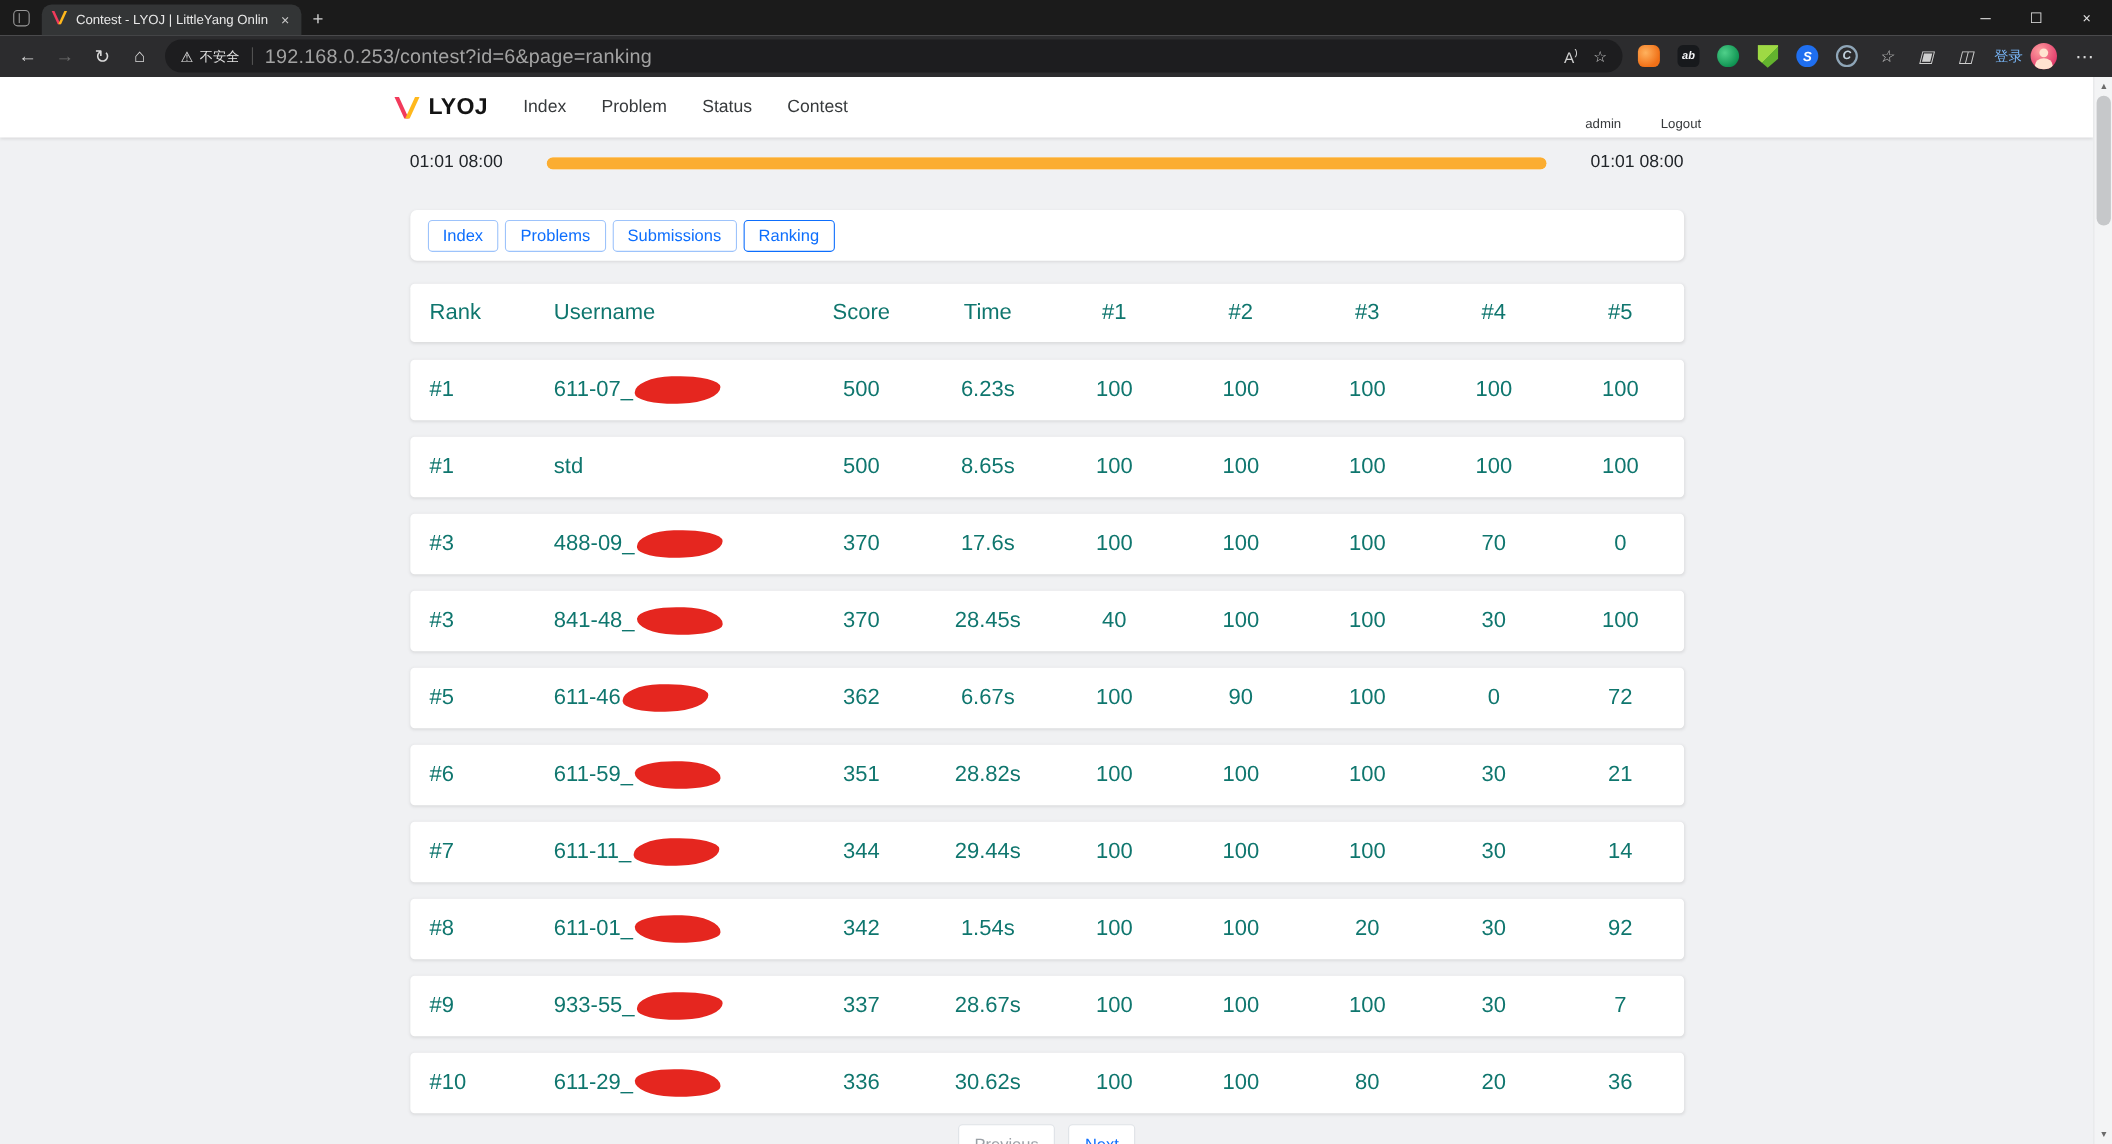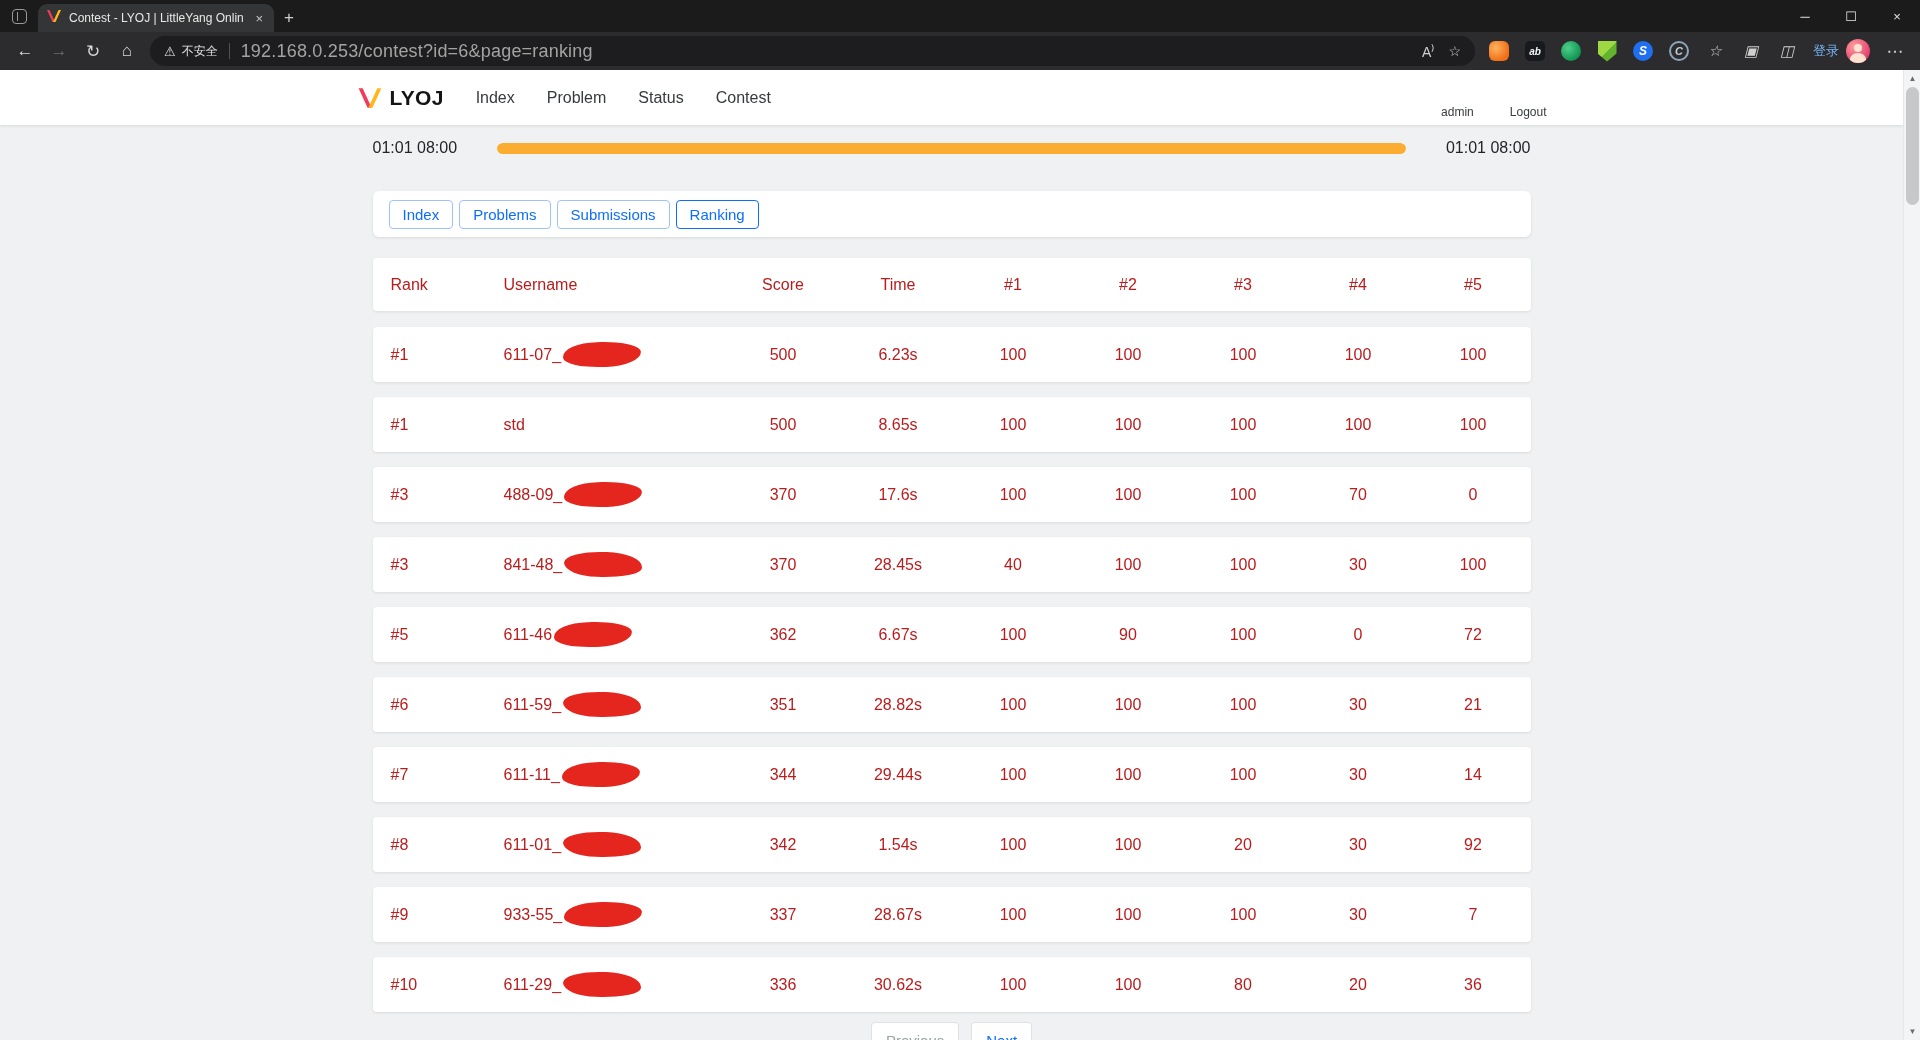--- a/index.html
+++ b/index.html
@@ -56,21 +56,21 @@
 
   .progress-row { display:flex; align-items:center; margin-top:14px; font-size:16px; color:#212529;gap:28px; }
   .time-label { flex:0 0 auto; }
   .progress-track { flex:1; height:11px; border-radius:6px; background:#ffe7c0; margin:0 12px; overflow:hidden; }
   .progress-fill { height:100%; border-radius:6px; background:var(--progress,#fbad31); width:0; }
 
   .tabs-card { margin-top:34px; height:46px; background:#fff; border-radius:6px; box-shadow:0 1px 3px rgba(0,0,0,.1); display:flex; align-items:center; padding:0 16px; }
   .tab-btn { font-family:inherit; font-size:15px; color:var(--accent,#0d6efd); background:#fff; border:1px solid #9dc3fb; border-radius:4px; padding:5px 13px; margin-right:6px; cursor:pointer; }
   .tab-btn.active { border-color:var(--accent,#0d6efd); }
 
-  .grid { display:grid; grid-template-columns:113px 240px repeat(7,115px); align-items:center; background:#fff; border-radius:4px; box-shadow:0 1px 3px rgba(0,0,0,.09); font-size:16px; color:#b91c1c; }
+  .grid { display:grid; grid-template-columns:113px 240px repeat(7,115px); align-items:center; background:#fff; border-radius:4px; box-shadow:0 1px 3px rgba(0,0,0,.09); font-size:20px; color:#0f766e; }
   .thead-card { margin-top:21px; height:53px; }
   .row-card { margin-top:15px; height:55px; }
   .row-card:first-child { margin-top:16px; }
   .c-rank { padding-left:18px; }
   .c-user { padding-left:18px; display:flex; align-items:center; }
   .cell.num { text-align:center; }
   .redact { display:inline-block; width:78px; height:25px; margin-left:2px; background:var(--redact,#e5261f); border-radius:46% 54% 48% 52% / 58% 46% 60% 44%; transform:rotate(-1.5deg); }
   .row-card:nth-child(even) .redact { border-radius:52% 48% 55% 45% / 48% 60% 42% 58%; transform:rotate(1.2deg); }
 
   .pager { display:flex; justify-content:center; gap:12px; margin-top:10px; }

